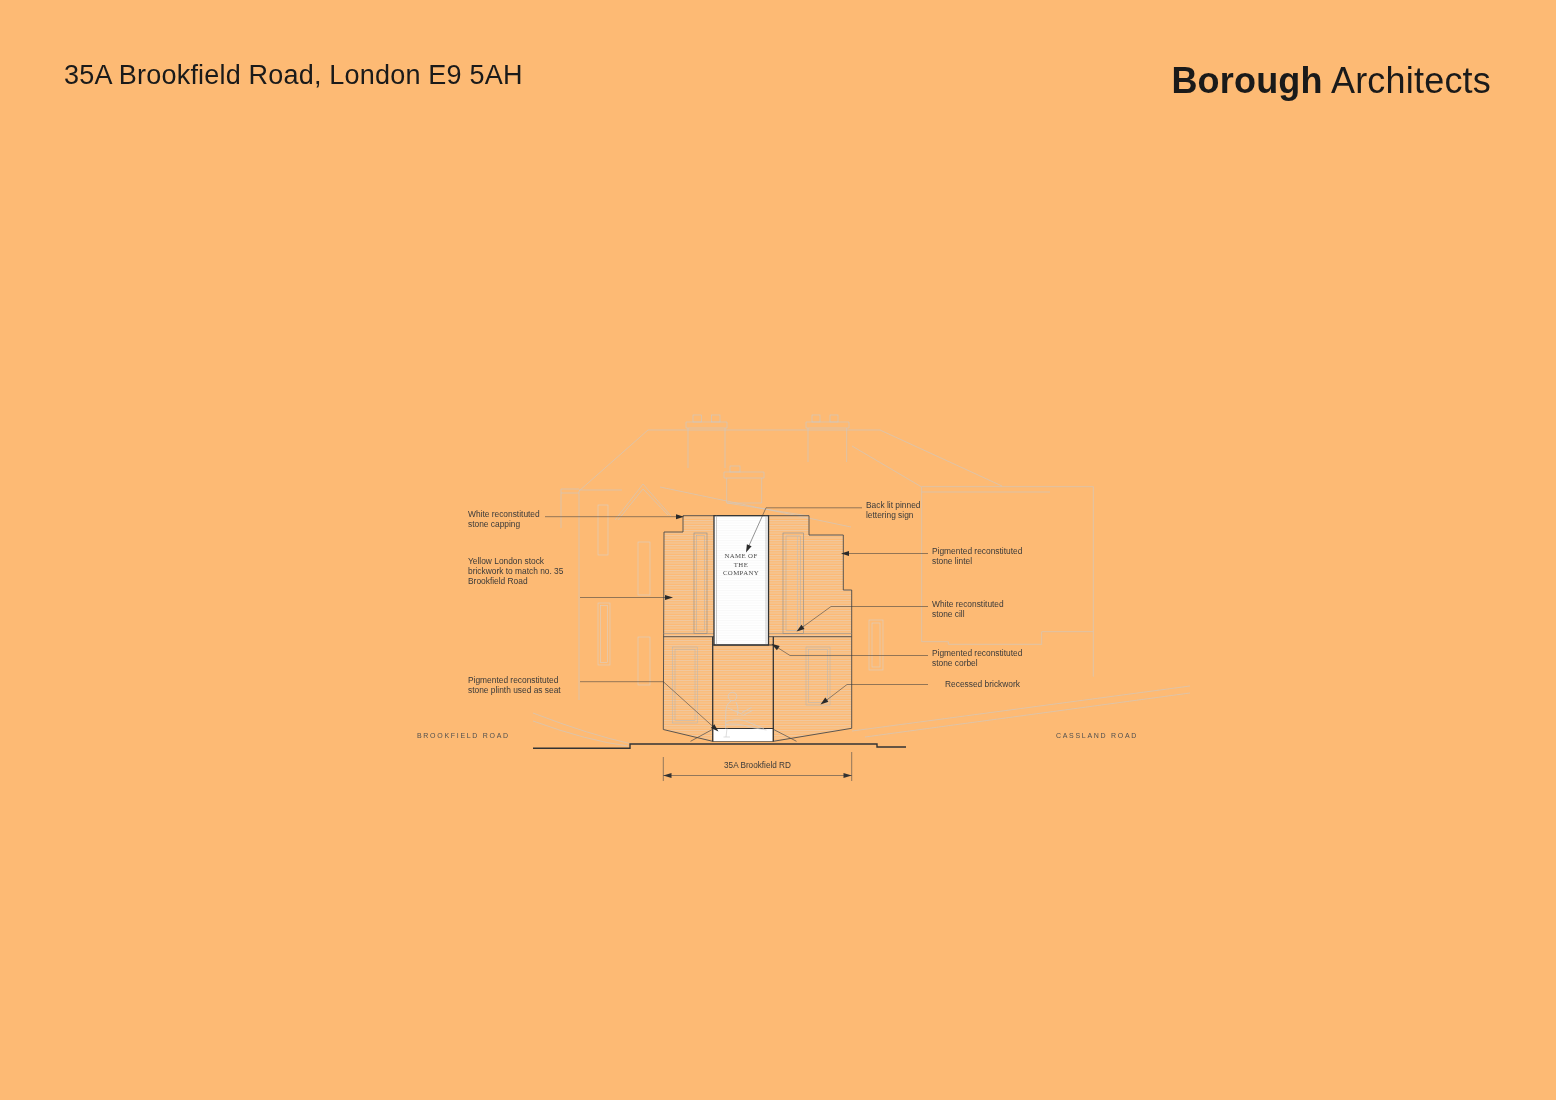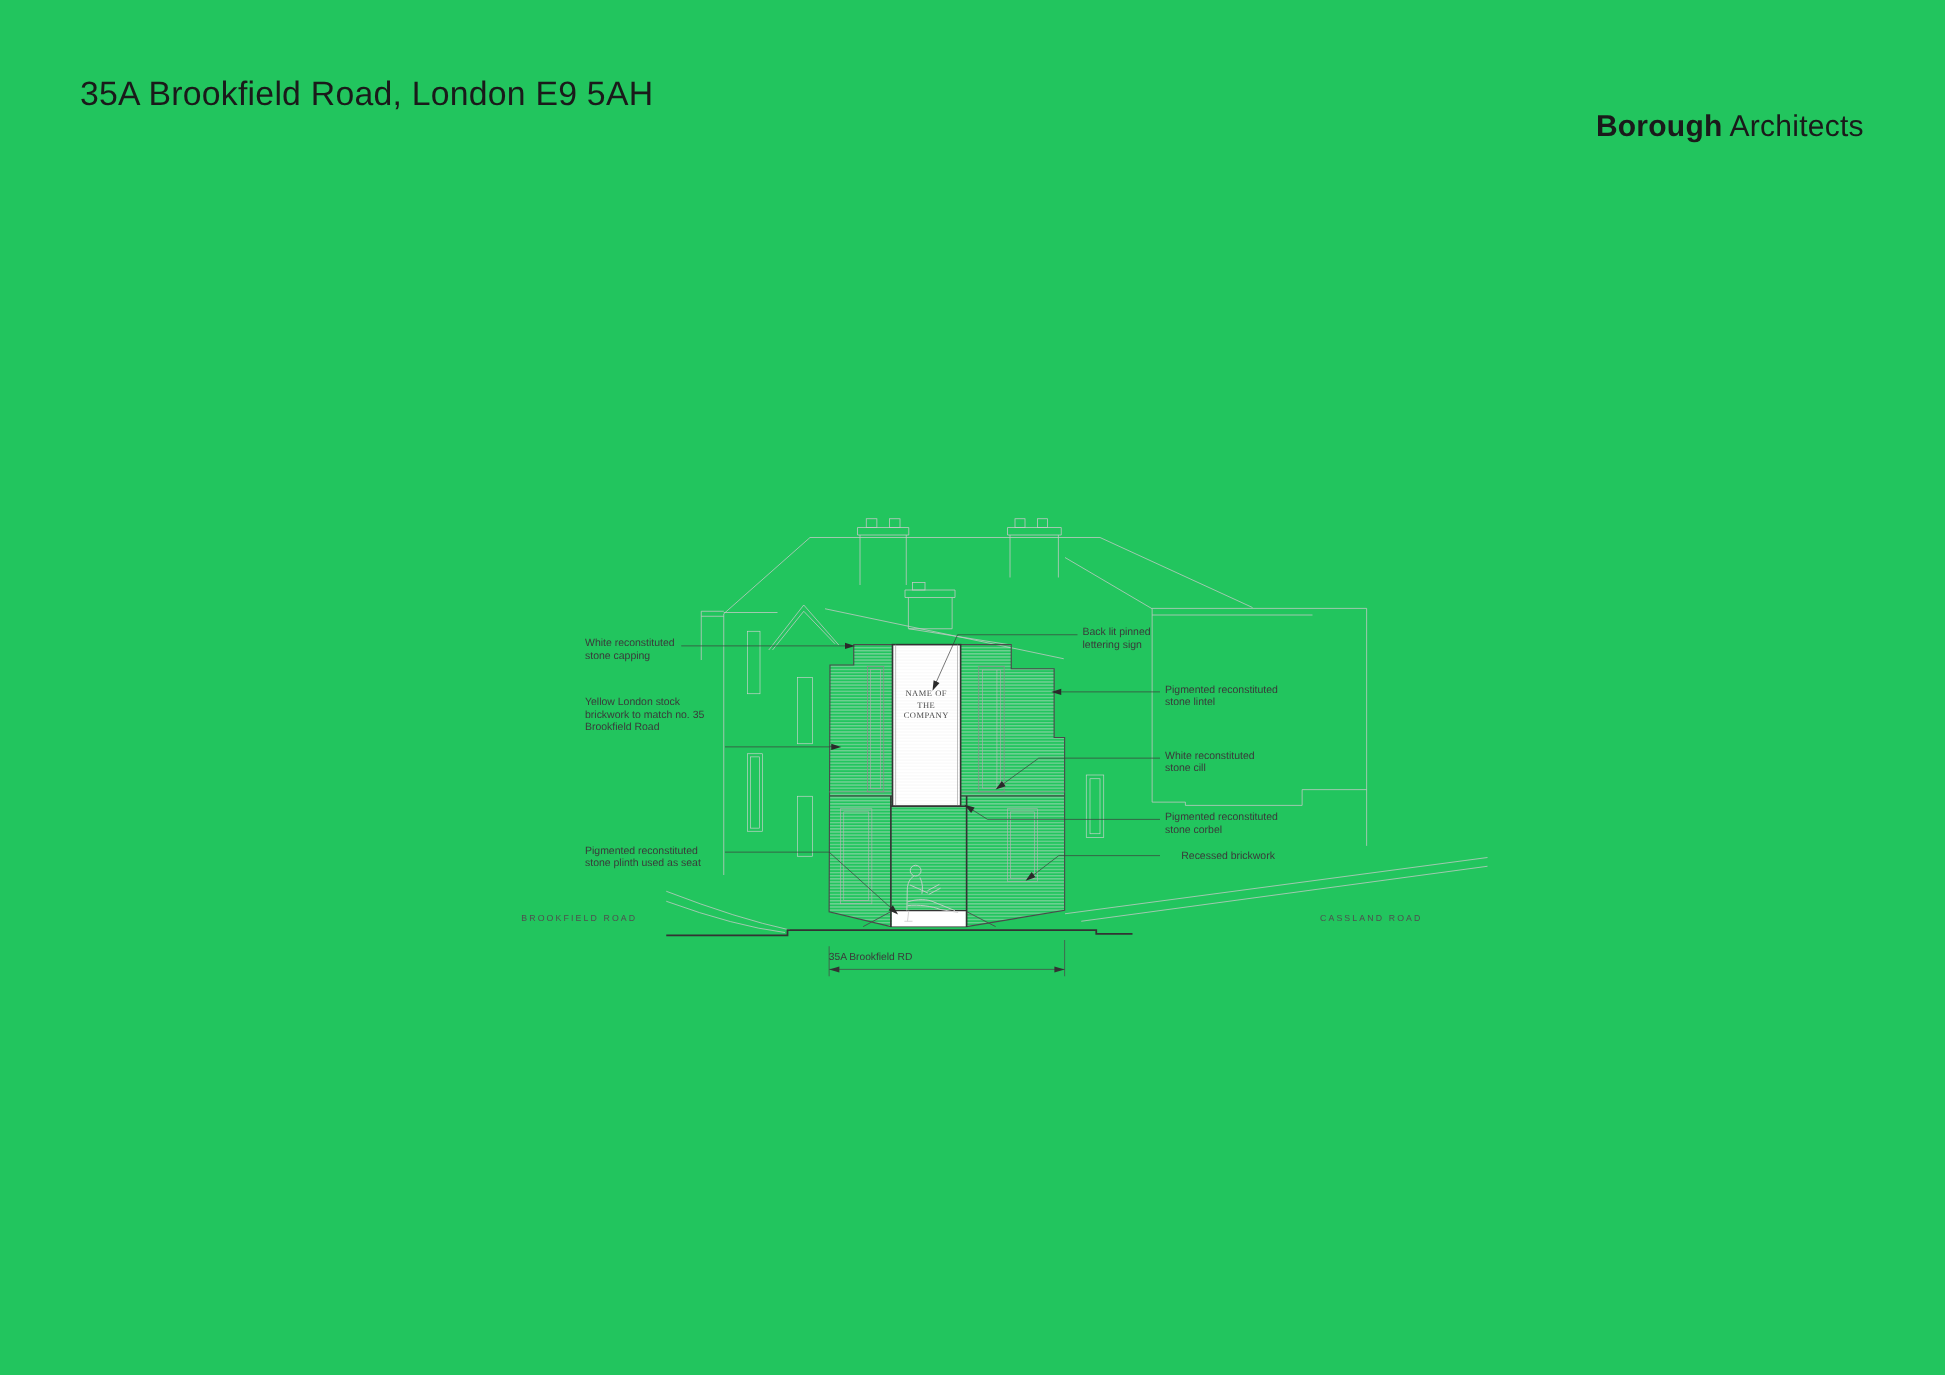--- a/index.html
+++ b/index.html
@@ -1,38 +1,38 @@
 <!DOCTYPE html>
 <html><head>
 <meta charset="utf-8">
 <style>
   html,body{margin:0;padding:0;background:#fff;}
   .page{
-    position:relative;width:1556px;height:1100px;background:#22c55e;overflow:hidden;
+    position:relative;width:1556px;height:1100px;background:#fdba74;overflow:hidden;
     font-family:"Liberation Sans", sans-serif;color:#1c1c1c;
   }
   .title{
     position:absolute;left:64px;top:60px;font-size:27px;letter-spacing:.2px;color:#1a1a1a;
   }
   .firm{
-    position:absolute;right:65px;top:60px;font-size:24px;letter-spacing:.2px;color:#1a1a1a;white-space:nowrap;margin-top:28px;
+    position:absolute;right:65px;top:60px;font-size:36px;letter-spacing:.2px;color:#1a1a1a;white-space:nowrap;
   }
   .firm .b{font-weight:bold;}
   .caption{
     position:absolute;left:64px;top:1004px;font-size:22.5px;letter-spacing:.2px;color:#1a1a1a;
   }
   svg.sheet{position:absolute;left:0;top:0;}
   .ann{
     position:absolute;font-size:8.4px;line-height:10px;color:#3a3a3a;white-space:pre-line;
   }
   .street{
     position:absolute;font-size:7px;letter-spacing:1.7px;color:#4f4f4f;white-space:nowrap;
   }
   .dim-label{
-    position:absolute;left:663px;top:761px;width:189px;
+    position:absolute;left:663px;top:761px;width:189px;text-align:center;
     font-size:8.2px;color:#3a3a3a;
   }
   .sign-text{
     position:absolute;left:712px;top:552px;width:58px;text-align:center;
     font-family:"Liberation Serif", serif;font-size:6.8px;line-height:8.6px;
     letter-spacing:.4px;color:#4a4a4a;white-space:pre-line;
   }
 </style>
 </head>
 <body>

